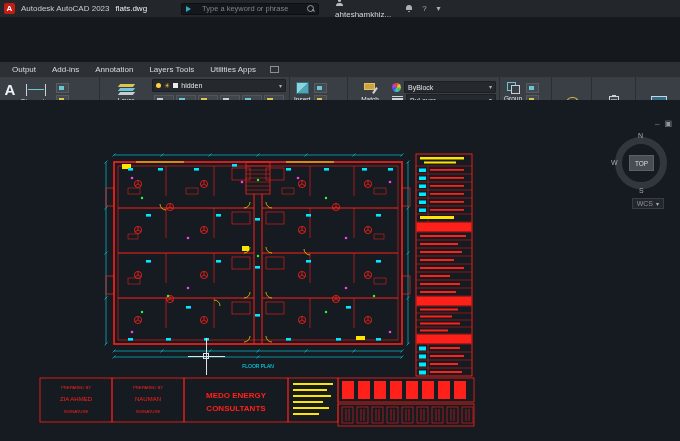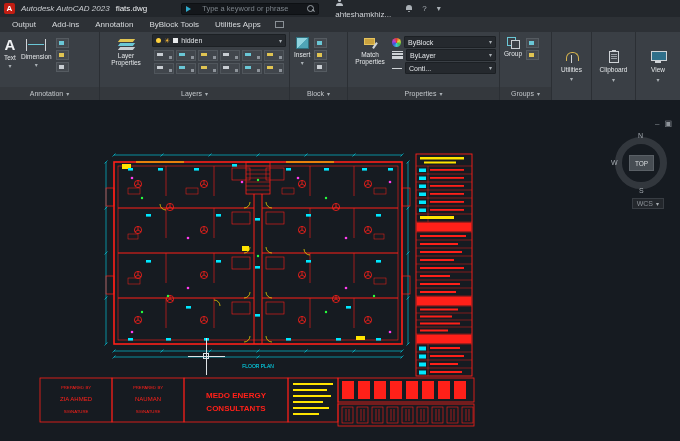--- a/index.html
+++ b/index.html
@@ -2,41 +2,41 @@
 <html><head>
 <meta charset="utf-8">
 <style>
   * { margin:0; padding:0; box-sizing:border-box; }
   body { background:#000; font-family:"Liberation Sans", sans-serif; }
   .screen { position:relative; width:680px; height:441px; background:#15191e; overflow:hidden; }
 
   
   .titlebar { height:17px; background:#23272c; display:flex; align-items:center; padding:0 6px 0 4px; color:#cfd2d6; font-size:8px; gap:6px; }
   .logo { width:11px; height:11px; background:#c21d12; border-radius:2px; color:#fff; font-size:8px; font-weight:bold; display:flex; align-items:center; justify-content:center; }
-  .app-title { color:#c9ccd0; white-space:nowrap;font-style:italic; }
+  .app-title { color:#c9ccd0; white-space:nowrap; }
   .doc-title { color:#eef0f2; white-space:nowrap; }
   .search { margin-left:28px; width:138px; height:12px; background:#14171b; border:1px solid #0d1013; border-radius:2px; display:flex; align-items:center; gap:11px; padding:0 4px; }
   .send-ico { width:0; height:0; border-left:5px solid #2fa8c9; border-top:3px solid transparent; border-bottom:3px solid transparent; }
   .search-ph { color:#7d848b; font-size:7.5px; flex:1; white-space:nowrap; overflow:hidden; }
   .mag { position:relative; width:7px; height:7px; }
   .mag::before { content:""; position:absolute; left:0; top:0; width:5px; height:5px; border:1px solid #9aa0a6; border-radius:50%; }
   .mag::after { content:""; position:absolute; left:5px; top:5px; width:3px; height:1px; background:#9aa0a6; transform:rotate(45deg); }
   .user { display:flex; gap:3px; margin-left:10px; white-space:nowrap; color:#d2d5d9;flex-direction:column; }
   .person { position:relative; width:8px; height:8px; }
   .person::before { content:""; position:absolute; left:2.5px; top:0; width:3px; height:3px; border-radius:50%; background:#b9bfc5; }
   .person::after { content:""; position:absolute; left:0.5px; top:4px; width:7px; height:3.5px; border-radius:4px 4px 0 0; background:#b9bfc5; }
   .tb-ico { color:#aab0b6; font-size:8px; line-height:1; margin-left:4px; }
   .bell { position:relative; width:7px; height:8px; margin-left:8px; }
   .bell::before { content:""; position:absolute; left:0.5px; top:0.5px; width:6px; height:5px; border-radius:3px 3px 0 0; background:#aab0b6; }
   .bell::after { content:""; position:absolute; left:2.5px; top:6px; width:2px; height:1.5px; border-radius:50%; background:#aab0b6; }
   .titlebar .spacer { flex:1; }
   .tb-right-pad { width:128px; }
 
   
-  .tabbar { height:15px; background:#2d3136; display:flex; align-items:center; font-size:8px; color:#d8dbde; padding-left:4px; }
+  .tabbar { height:15px; background:#2d3136; display:flex; align-items:center; font-size:8px; color:#d8dbde; padding-left:4px;margin-top:45px; }
   .tab { padding:0 8px; line-height:15px; cursor:default; }
   .ribbon-opt { width:9px; height:7px; border:1px solid #8a9096; margin-left:6px; }
 
   
   .ribbon { height:68px; background:#3a3f45; display:flex; }
   .panel { display:flex; flex-direction:column; border-right:1px solid #2b2f34; }
   .p-body { flex:1; display:flex; align-items:stretch; gap:3px; padding:2px 3px 1px 3px; }
   .p-label { height:13px; background:#34383d; display:flex; align-items:center; justify-content:center; gap:3px; font-size:7px; color:#c3c7cb; }
   .chev { font-size:6px; color:#aab0b5; line-height:1; }
   .bigbtn { display:flex; flex-direction:column; align-items:center; justify-content:flex-start; gap:2px; padding:3px 1px 1px 1px; font-size:6.5px; color:#e4e7e9; text-align:center; line-height:1.15; border-radius:2px; }
@@ -143,21 +143,21 @@
     <span class="tb-ico">?</span>
     <span class="tb-ico">▾</span>
     <span class="spacer"></span>
     <span class="tb-right-pad"></span>
   </div>
 
   <div class="tabbar">
     <span class="tab">Output</span>
     <span class="tab">Add-ins</span>
     <span class="tab">Annotation</span>
-    <span class="tab">ByBlock Tools</span>
+    <span class="tab">Layers Tools</span>
     <span class="tab">Utilities Apps</span>
     <span class="ribbon-opt"></span>
   </div>
 
   <div class="ribbon">
 
     <div class="panel" style="width:100px">
       <div class="p-body">
         <div class="bigbtn">
           <span class="ico-text">A</span>

